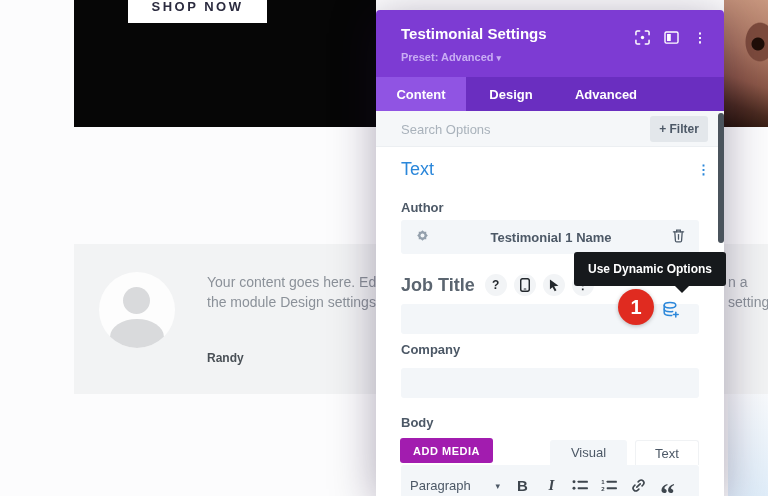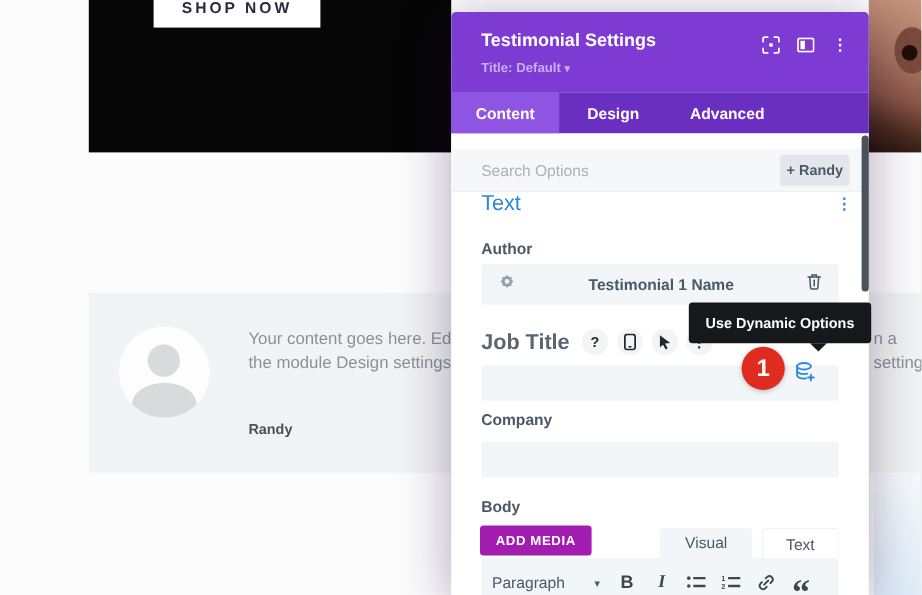--- a/index.html
+++ b/index.html
@@ -36,21 +36,21 @@
   .m-preset { position:absolute; left:25px; top:41px; font-size:11px; font-weight:700; color:#c9adf4; cursor:pointer; }
   .m-preset .caret { font-size:9px; margin-left:3px; }
   .m-hicons { position:absolute; top:19px; right:16px; display:flex; gap:13px; align-items:center; }
   .m-hicons .hic { width:16px; height:16px; display:flex; align-items:center; justify-content:center; cursor:pointer; }
   .m-hicons .dots { color:#ffffff; font-weight:700; font-size:13px; }
   .tabbar { position:absolute; left:0; top:67px; width:348px; height:34px; background:#6a2ec0; display:flex; }
   .tab { width:90px; height:34px; display:flex; align-items:center; justify-content:center;
     color:#ffffff; font-size:13px; font-weight:700; cursor:pointer; }
   .tab.active { background:#9054e3; }
   .tab.t3 { width:100px; }
-  .searchbar { position:absolute; left:0; top:101px; width:348px; height:36px; background:#f5f7f9; border-bottom:1px solid #eceff2;margin-top:13px; }
+  .searchbar { position:absolute; left:0; top:101px; width:348px; height:36px; background:#f5f7f9; border-bottom:1px solid #eceff2; }
   .searchbar input { position:absolute; left:25px; top:0; width:190px; height:36px; border:none; background:transparent;
     font-family:"Liberation Sans",sans-serif; font-size:13px; color:#4c5866; outline:none; }
   .searchbar input::placeholder { color:#a9b2bb; }
   .filter-btn { position:absolute; right:16px; top:5px; width:58px; height:26px; background:#e3e7eb; border-radius:3px;
     display:flex; align-items:center; justify-content:center; font-size:12px; font-weight:700; color:#4c5866; cursor:pointer; }
   .scroll-thumb { position:absolute; right:0; top:103px; width:6px; height:130px; background:#4a535c; border-radius:3px; z-index:40; }
   .sec-title { position:absolute; left:25px; top:149px; font-size:18px; color:#2b87da; cursor:pointer; }
   .sec-dots { position:absolute; right:14px; top:152px; color:#2b87da; font-size:13px; font-weight:700; cursor:pointer; }
   .f-label { position:absolute; left:25px; font-size:13px; font-weight:700; color:#4c5866; }
   .author-row { position:absolute; left:25px; top:210px; width:298px; height:34px; background:#f3f6f9; border-radius:3px;
@@ -108,21 +108,21 @@
     <div class="t-line" style="left:654px; top:30px;">n a</div>
     <div class="t-line" style="left:654px; top:50px;">settings</div>
     <div class="t-name" style="left:133px; top:107px;">Randy</div>
   </div>
 
   <div class="modal">
 
     <div class="m-header">
       <div class="m-title">Testimonial Settings</div>
       <div class="m-preset">
-        <span>Title: Default</span><span class="caret">▾</span>
+        <span>Preset: Advanced</span><span class="caret">▾</span>
       </div>
       <div class="m-hicons">
         <div class="hic">
           <svg width="15" height="15" viewBox="0 0 16 16" fill="none" stroke="#ffffff" stroke-width="1.6" stroke-linecap="round">
             <path d="M1 5 V2.5 Q1 1 2.5 1 H5"></path>
               <path d="M11 1 H13.5 Q15 1 15 2.5 V5"></path>
             <path d="M15 11 V13.5 Q15 15 13.5 15 H11"></path>
               <path d="M5 15 H2.5 Q1 15 1 13.5 V11"></path>
             <circle cx="8" cy="8" r="1.8" fill="#ffffff" stroke="none"></circle>
           </svg>
@@ -138,21 +138,21 @@
     </div>
 
     <div class="tabbar">
       <div class="tab active">Content</div>
       <div class="tab">Design</div>
       <div class="tab t3">Advanced</div>
     </div>
 
     <div class="searchbar">
       <input type="text" placeholder="Search Options" style="">
-      <div class="filter-btn">+ Randy</div>
+      <div class="filter-btn">+ Filter</div>
     </div>
 
     <div class="scroll-thumb"></div>
 
     <div class="sec-title">Text</div>
     <div class="sec-dots">⋮</div>
 
     <div class="f-label" style="top:190px;">Author</div>
     <div class="author-row">
       <span>

